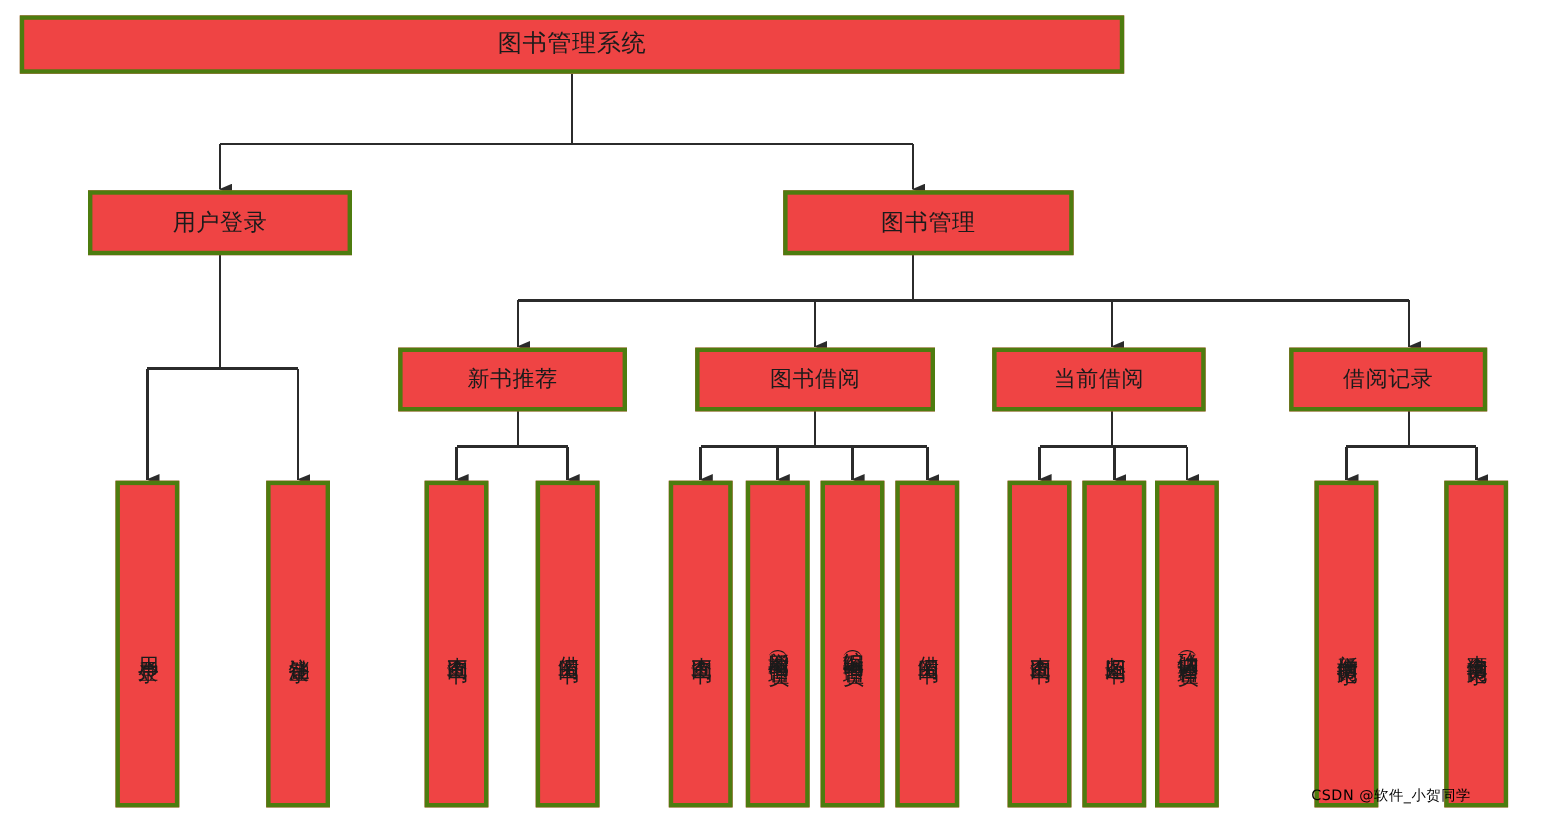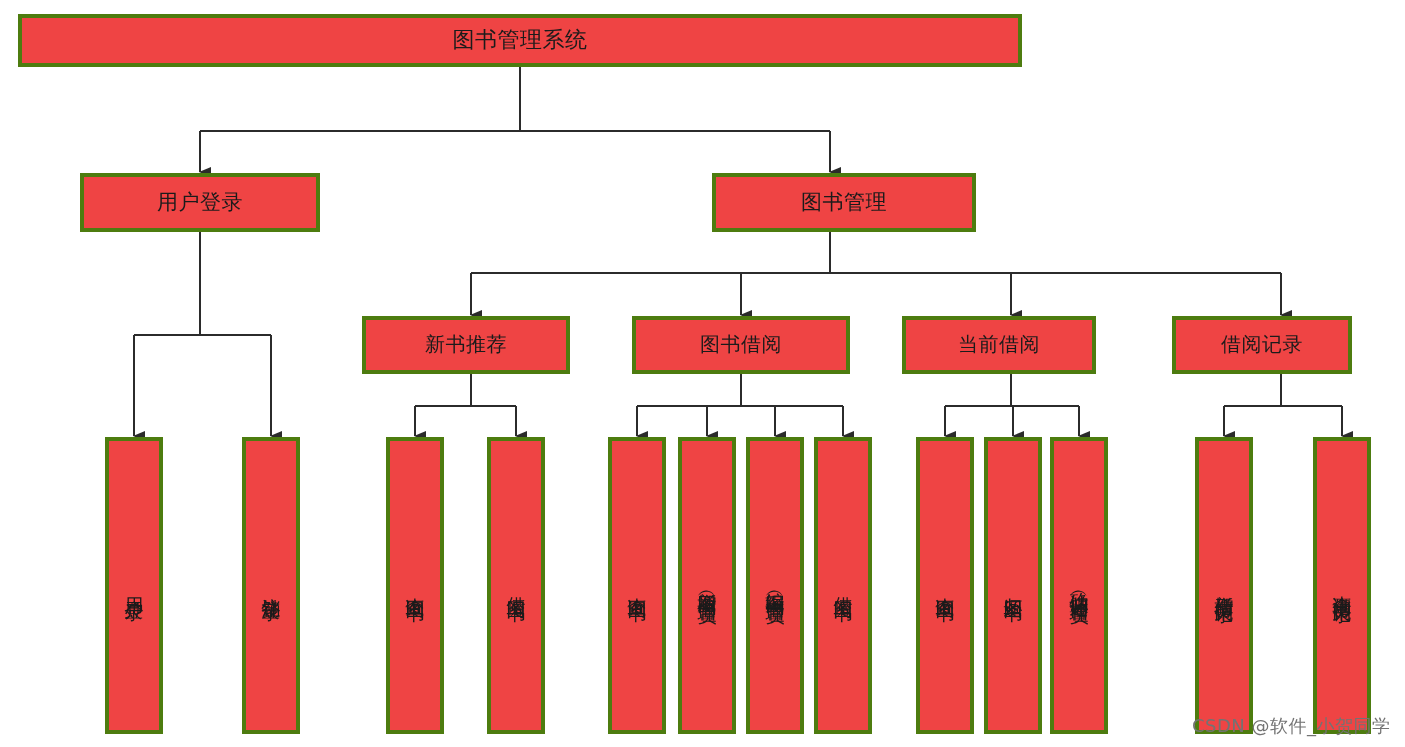--- a/index.html
+++ b/index.html
@@ -46,22 +46,22 @@
     writing-mode: vertical-rl;
     text-orientation: upright;
     line-height: 1.05;
     letter-spacing: 2px;
     white-space: nowrap;
   }
   #watermark {
     position: absolute;
     left: 1192px;
     top: 714px;
-    font-size: 18px;
-    color: #737373;
+    font-size: 13px;
+    color: #000000;
     font-family: "DejaVu Sans", "Liberation Sans", sans-serif;
     white-space: nowrap;
     letter-spacing: 0.5px;
   }
 </style>
 </head>
 <body>
 
 <div id="canvas">
 

